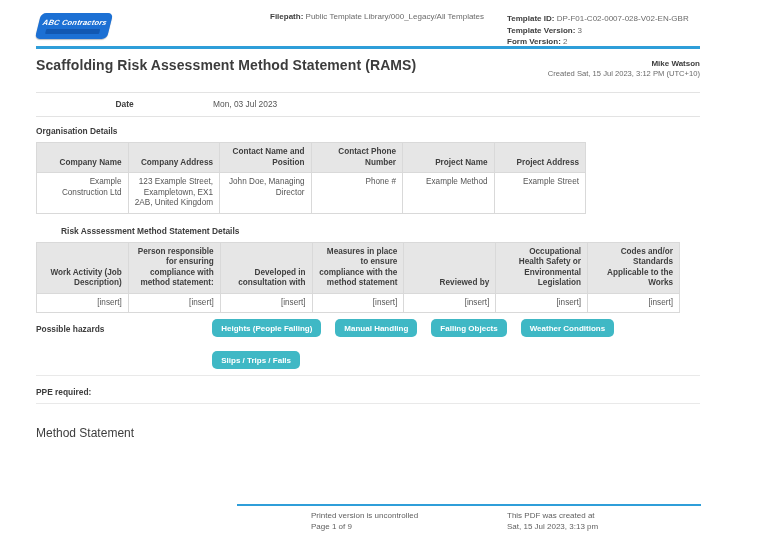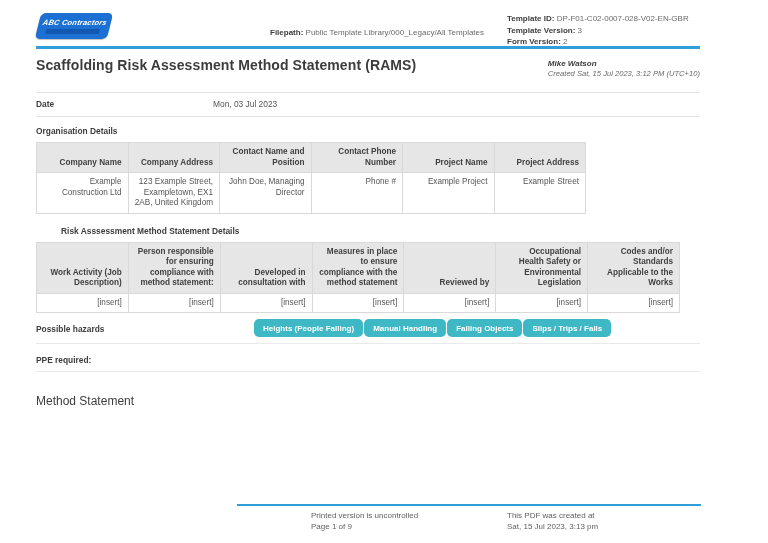--- a/index.html
+++ b/index.html
@@ -15,43 +15,43 @@
     display:flex; flex-direction:column; align-items:center; justify-content:center;
     box-shadow:0 1px 1px rgba(0,0,0,.25);
   }
   .logo-name {
     color:#ffffff; font-size:7.5px; font-weight:bold; font-style:italic;
     white-space:nowrap; letter-spacing:.2px;
   }
   .logo-strip {
     margin-top:2px; width:54px; height:4.5px; background:#1258b2; border-radius:1px;
   }
-  .hdr-filepath { position:absolute; left:270px; top:28px; font-size:8px; color:#6a6a6a; }
+  .hdr-filepath { position:absolute; left:270px; top:12px; font-size:8px; color:#6a6a6a; }
   .hdr-meta { position:absolute; left:507px; top:13px; font-size:8px; color:#6a6a6a; line-height:11.5px; }
   .b { font-weight:bold; color:#3d3d3d; }
   .hdr-rule { position:absolute; left:36px; top:46px; width:664px; height:2.5px; }
   
   .title-row { position:absolute; left:36px; top:57px; width:664px; display:flex; justify-content:space-between; align-items:flex-start; }
   .doc-title { font-size:14px; font-weight:bold; color:#3c3c3c; letter-spacing:.1px; }
-  .created-block { font-size:7.6px; color:#6a6a6a; line-height:10px; padding-top:2px;font-style:italic; }
+  .created-block { text-align:right; font-size:7.6px; color:#6a6a6a; line-height:10px; padding-top:2px; }
   .created-block .author { font-weight:bold; color:#3d3d3d; font-size:8px; }
   
   .content { position:absolute; left:36px; top:92px; width:664px; font-size:8.4px; }
-  .row-date { display:flex; border-top:1px solid #e3e3e3; border-bottom:1px solid #e3e3e3; padding:6px 0 7px; }
+  .row-date { display:flex; border-top:1px solid #e3e3e3; border-bottom:1px solid #e3e3e3; padding:6px 0 7px;text-align:center; }
   .row-date .lbl { width:177px; font-weight:bold; color:#3d3d3d; }
   .section-heading { font-size:8.4px; font-weight:bold; color:#3d3d3d; margin:9px 0 6px; }
   table { border-collapse:collapse; table-layout:fixed; }
   table.org  { width:550px; }
   table.rams { width:644px; }
   th, td { border:1px solid #d9d9d9; padding:4px 6px; text-align:right; font-size:8.2px; }
   th { background:#e6e6e6; font-weight:bold; color:#3f3f3f; vertical-align:bottom; line-height:10.5px; }
   td { vertical-align:top; color:#565656; line-height:10.5px; }
   .pill-row { display:flex; align-items:flex-start; padding:6px 0; border-bottom:1px solid #e9e9e9; }
   .pill-row .lbl { width:182px; font-weight:bold; color:#3d3d3d; padding-top:5px; }
-  .pills { display:flex; flex-wrap:wrap; gap:1px;margin-left:36px; }
+  .pills { display:flex; flex-wrap:wrap; gap:14px; }
   .pill {
     display:inline-block; background:#3fb8c5; color:#ffffff; border-radius:5px;
     padding:4.5px 9px; font-size:8px; font-weight:bold; white-space:nowrap;
   }
   .method-heading { margin-top:22px; font-size:12px; font-weight:normal; color:#3d3d3d; }
   
   .footer-rule { position:absolute; left:237px; top:504px; width:464px; height:2px; }
   .footer-left  { position:absolute; left:270px; top:510px; font-size:8px; color:#5f5f5f; line-height:11px;margin-left:41px; }
   .footer-right { position:absolute; left:507px; top:510px; font-size:8px; color:#5f5f5f; line-height:11px; }
 </style>
@@ -100,21 +100,21 @@
         <th>Contact Name and Position</th>
         <th>Contact Phone Number</th>
         <th>Project Name</th>
         <th>Project Address</th>
       </tr>
       <tr>
         <td>Example Construction Ltd</td>
         <td>123 Example Street, Exampletown, EX1 2AB, United Kingdom</td>
         <td>John Doe, Managing Director</td>
         <td>Phone #</td>
-        <td>Example Project</td>
+        <td>Example Method</td>
         <td>Example Street</td>
       </tr>
     </tbody>
       </table>
 
     <div class="section-heading" style="margin-top:12px;padding-left:25px;">Risk Asssessment Method Statement Details</div>
 
     <table class="rams">
       <tbody>
           <tr>
@@ -137,20 +137,21 @@
       </tr>
     </tbody>
       </table>
 
     <div class="pill-row">
       <div class="lbl">Possible hazards</div>
       <div class="pills">
         <span class="pill">Heights (People Falling)</span>
         <span class="pill">Manual Handling</span>
         <span class="pill">Falling Objects</span>
+        <span class="pill">Weather Conditions</span>
         <span class="pill">Slips / Trips / Falls</span>
       </div>
     </div>
 
     <div class="pill-row">
       <div class="lbl">PPE required:</div>
     </div>
 
     <div class="method-heading">Method Statement</div>
   </div>

